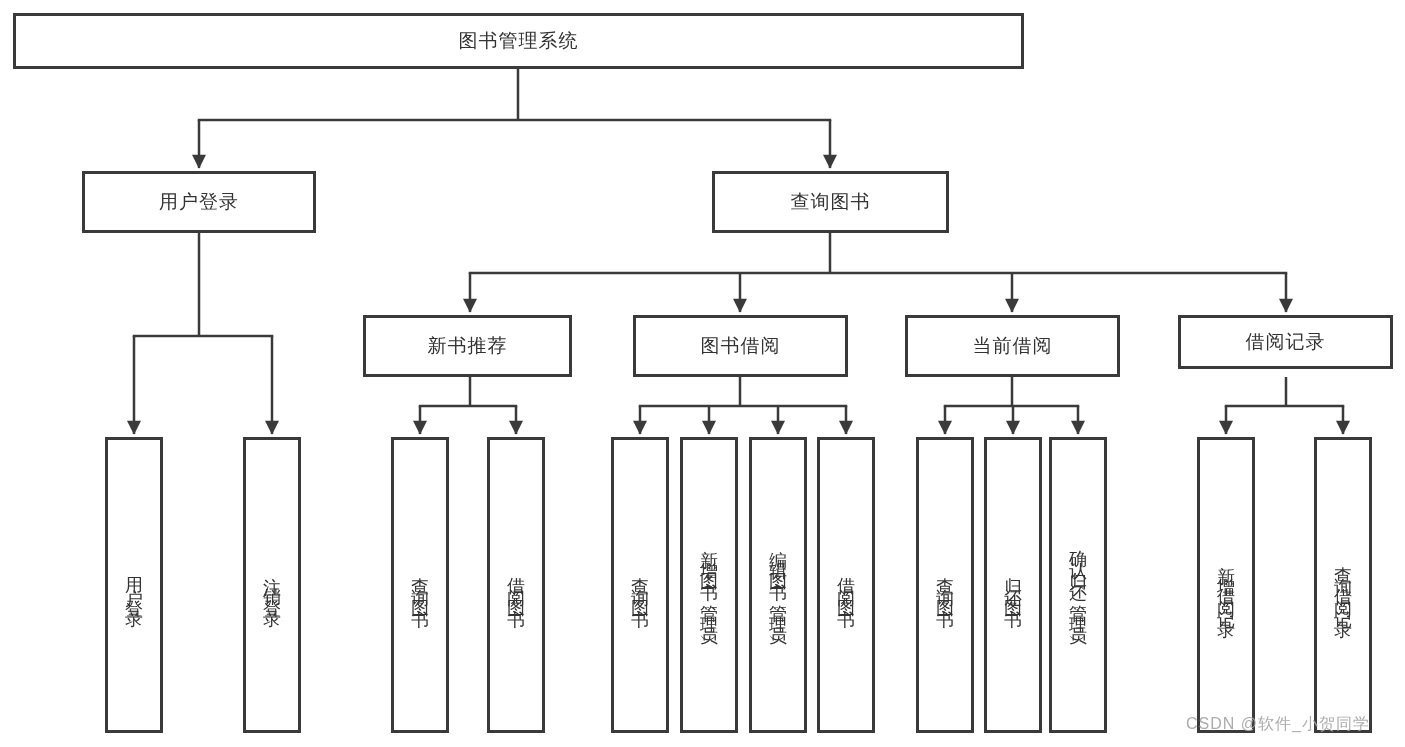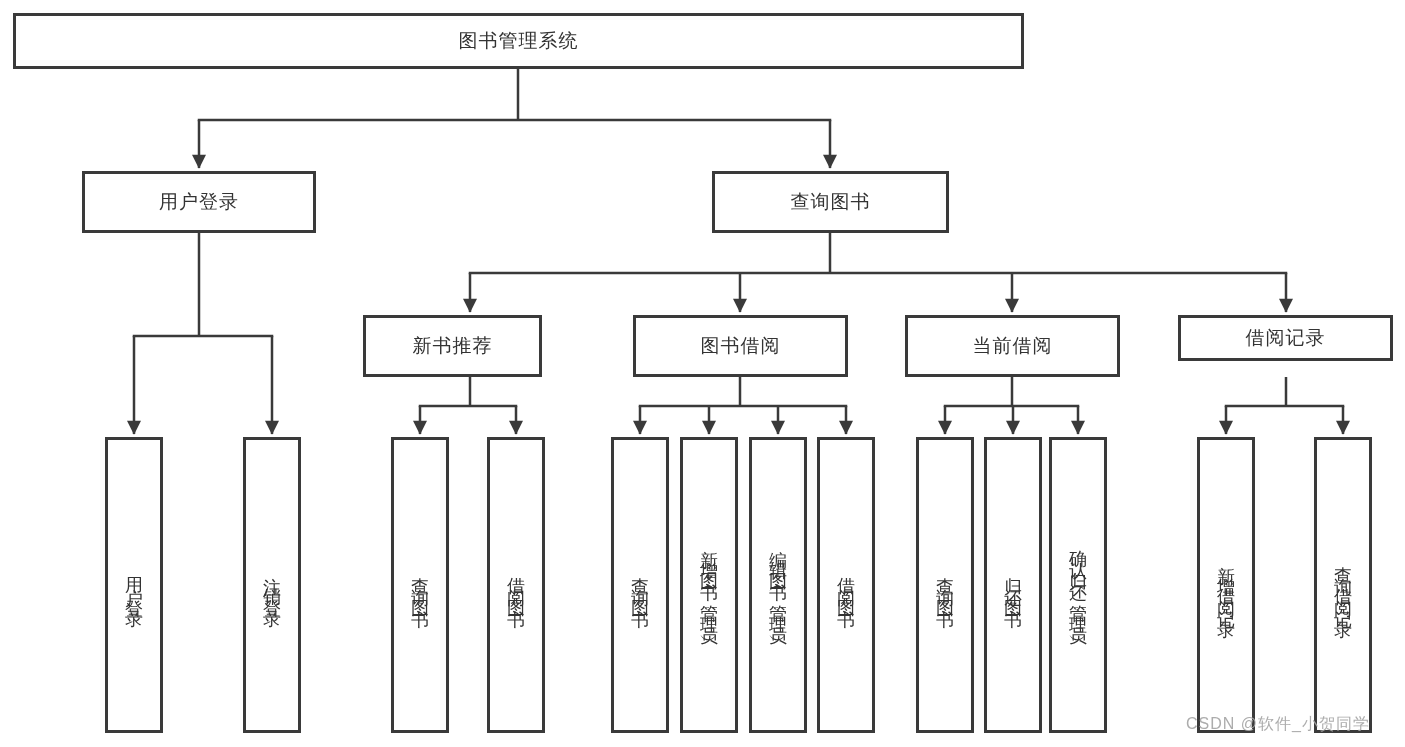--- a/index.html
+++ b/index.html
@@ -107,24 +107,24 @@
       <line x1="1226" y1="406" x2="1226" y2="434" marker-end="url(#arw)"></line>
       <line x1="1343" y1="406" x2="1343" y2="434" marker-end="url(#arw)"></line>
     </g>
   </svg>
 
   <div class="node" style="left:13px; top:13px; width:1011px; height:56px;">图书管理系统</div>
 
   <div class="node" style="left:82px; top:171px; width:234px; height:62px;">用户登录</div>
   <div class="node" style="left:712px; top:171px; width:237px; height:62px;">查询图书</div>
 
-  <div class="node" style="left:363px; top:315px; width:179px; height:62px;">新书推荐</div>
+  <div class="node" style="left:363px; top:315px; width:209px; height:62px;">新书推荐</div>
   <div class="node" style="left:905px; top:315px; width:215px; height:62px;">当前借阅</div>
   <div class="node" style="left:633px; top:315px; width:215px; height:62px;">图书借阅</div>
-  <div class="node" style="left:1178px; top:315px; width:215px; height:46px;">借阅记录</div>
+  <div class="node" style="left:1178px; top:315px; width:215px; height:54px;">借阅记录</div>
 
   <div class="node leaf" style="left:105px;">
     <span class="vtext">用户登录</span>
   </div>
   <div class="node leaf" style="left:243px;">
     <span class="vtext">注销登录</span>
   </div>
 
   <div class="node leaf" style="left:391px;">
     <span class="vtext">查询图书</span>

